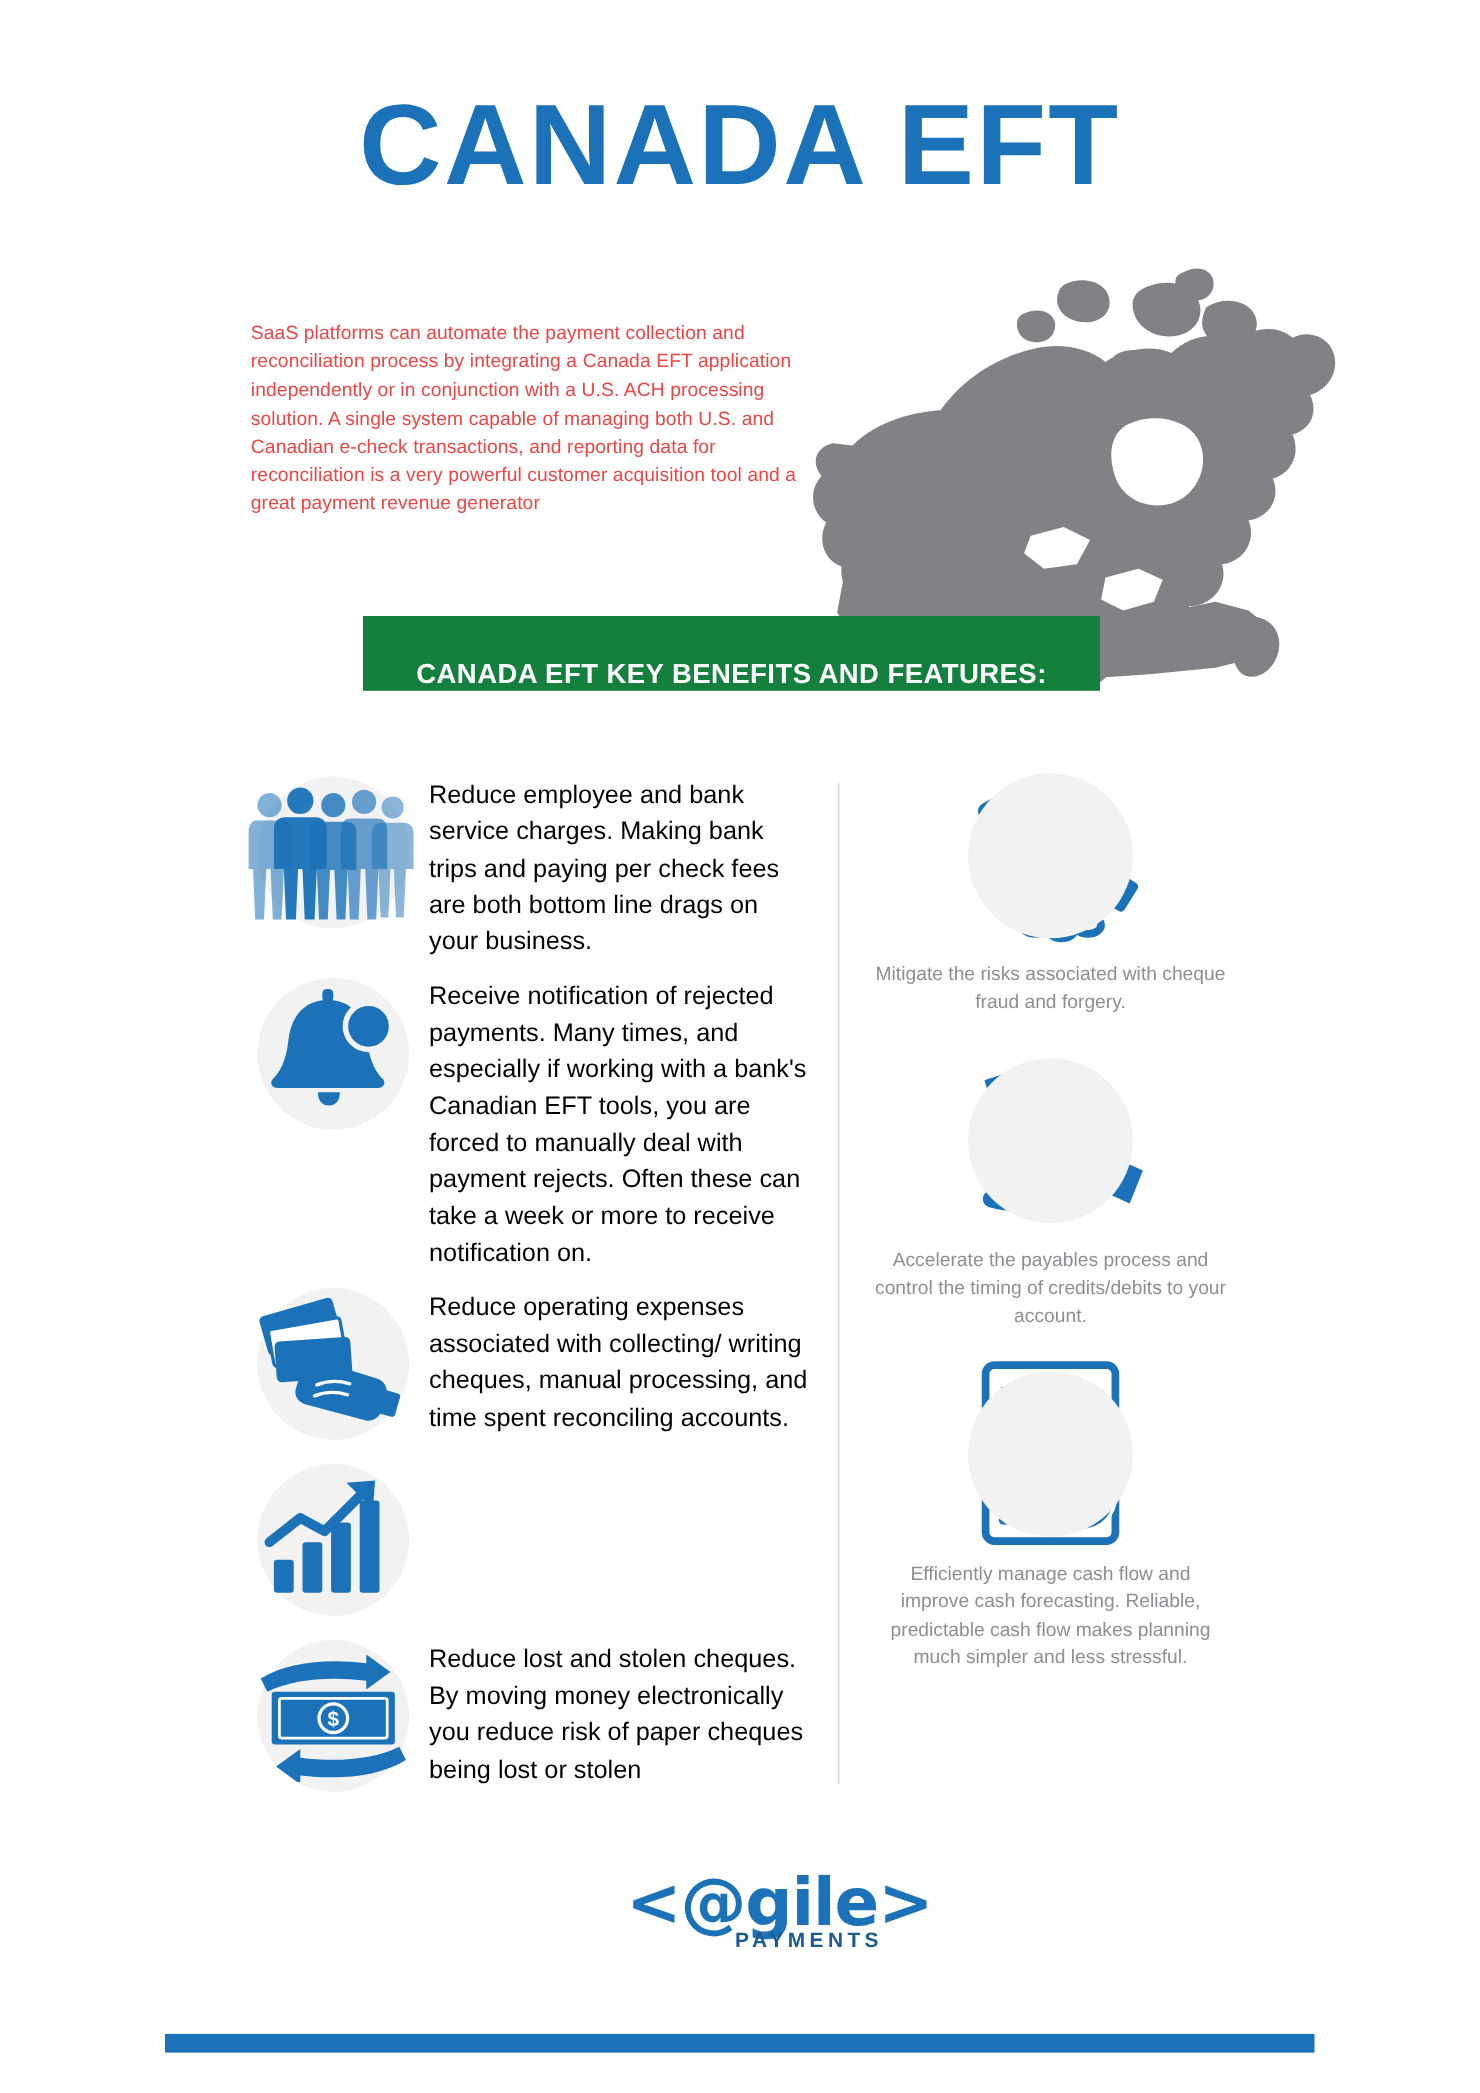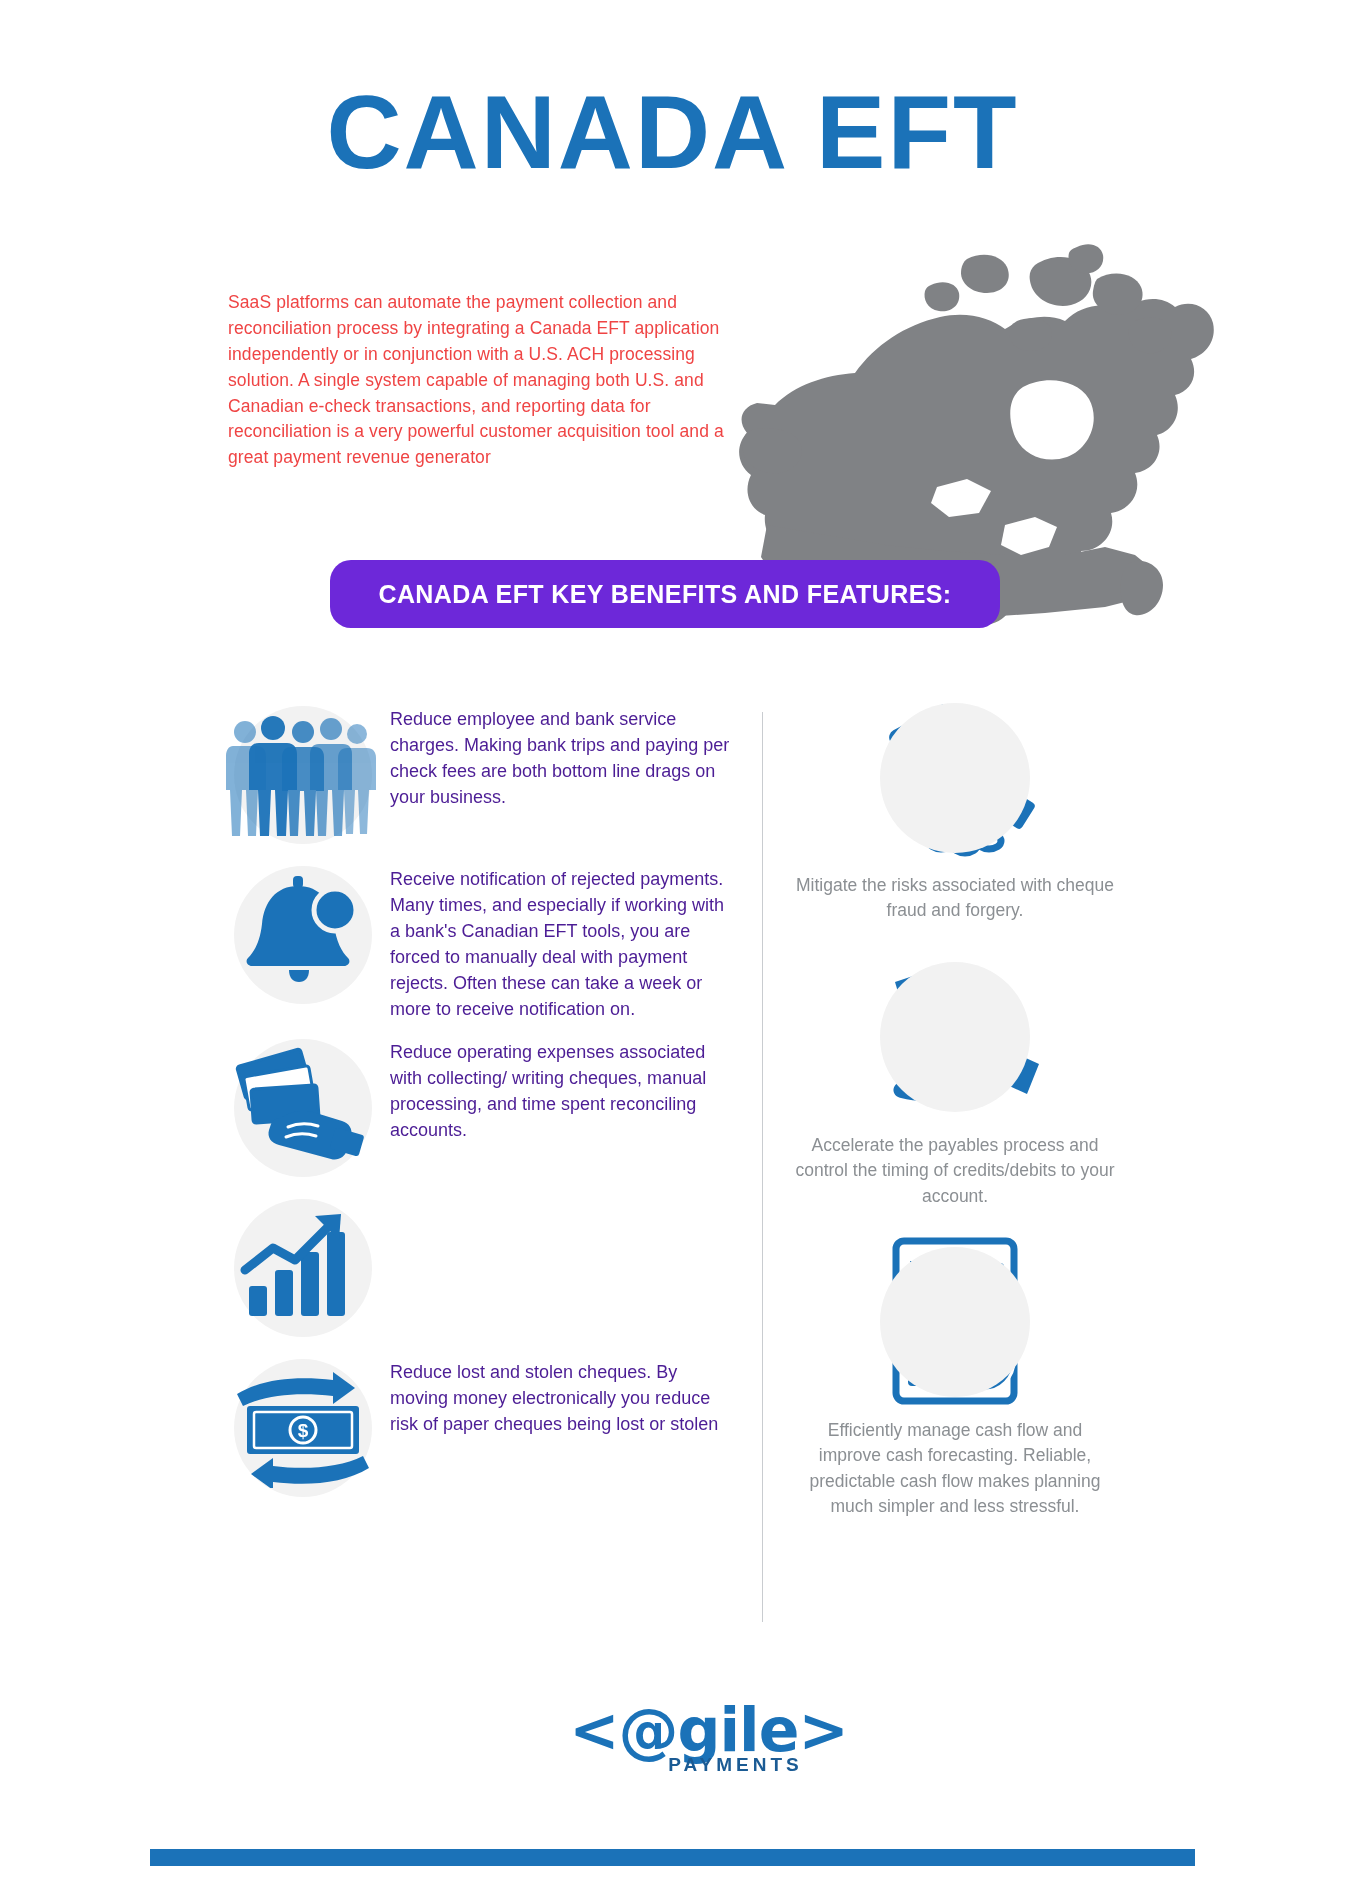--- a/index.html
+++ b/index.html
@@ -34,22 +34,22 @@
     letter-spacing:.1px;
   }
 
   
   .map-wrap{position:absolute;left:705px;top:225px;width:520px;height:420px;}
   .map-wrap svg{display:block;}
 
   
   .banner{
     position:absolute;left:330px;top:560px;width:670px;height:68px;
-    background:#6d28d9;
-    display:flex;align-items:center;justify-content:center;border-radius:21px;
+    background:#15803d;
+    display:flex;align-items:flex-end;justify-content:center;
   }
   .banner-text{
     color:#ffffff;
     font-weight:bold;
     font-size:25px;
     letter-spacing:.4px;
     white-space:nowrap;
   }
 
   
@@ -70,23 +70,23 @@
   }
   .icon-bg{
     position:absolute;left:50%;top:50%;
     transform:translate(-50%,-50%);
     width:138px;height:138px;border-radius:50%;
     background:#f2f2f2;
   }
   .icon-cell svg{position:relative;z-index:2;display:block;}
   .row-text{
     flex:1;
-    font-size:18px;
+    font-size:23px;
     line-height:1.45;
-    color:#4c1d95;
+    color:#000000;
     padding-top:6px;
   }
 
   
   .rblock{margin-bottom:26px;text-align:center;}
   .rblock .ricon{
     position:relative;width:320px;height:175px;
     display:flex;align-items:center;justify-content:center;
     margin:0 auto;
   }

